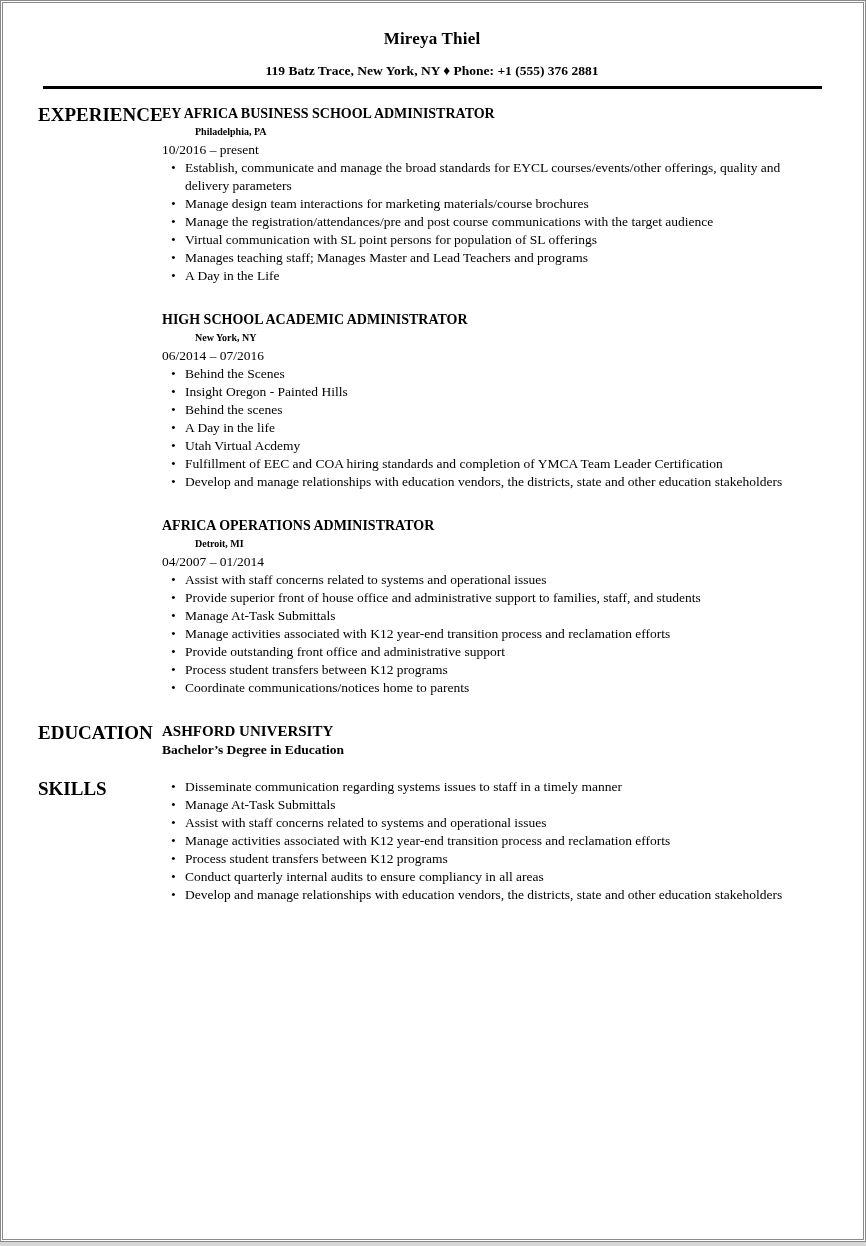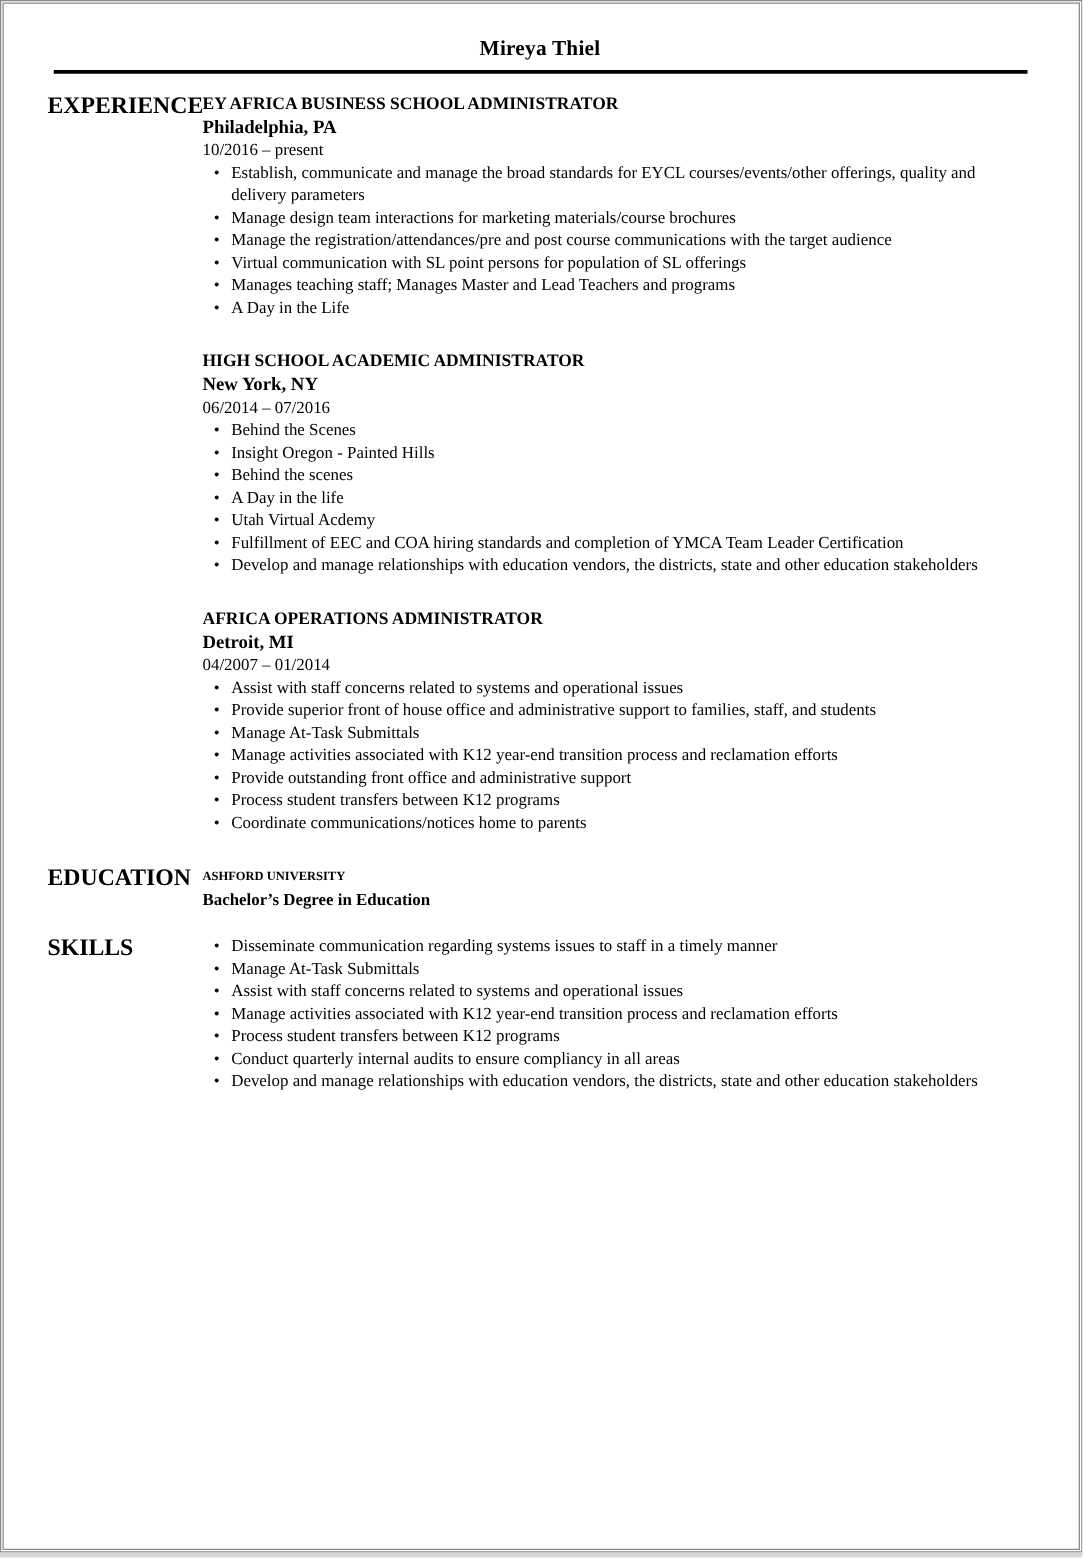--- a/index.html
+++ b/index.html
@@ -60,23 +60,24 @@
   .content-experience { margin-bottom: 25px; }
   .content-education { margin-bottom: 19px; }
   
   .job + .job { margin-top: 25px; }
   .job-title {
     font-size: 14px;
     font-weight: bold;
     line-height: 19px;
   }
   .job-location {
-    font-size: 15px;
+    font-size: 10px;
     font-weight: bold;
     line-height: 18px;
+    margin-left: 33px;
   }
   .job-dates {
     font-size: 13.5px;
     line-height: 18px;
   }
   
   ul.bullets { list-style: none; }
   ul.bullets li {
     position: relative;
     padding-left: 23px;
@@ -84,21 +85,21 @@
   }
   ul.bullets li::before {
     content: "\2022";
     position: absolute;
     left: 9px;
     top: 0;
     font-size: 13.5px;
   }
   
   .edu-school {
-    font-size: 10px;
+    font-size: 15px;
     font-weight: bold;
     line-height: 19px;
   }
   .edu-degree {
     font-size: 13.5px;
     font-weight: bold;
     line-height: 18px;
   }
   
   .bottom-strip {
@@ -109,20 +110,21 @@
   }
 </style>
 </head>
 <body>
 
 <div class="viewport">
   <div class="page">
 
     <header class="doc-header">
       <h1 class="doc-name">Mireya Thiel</h1>
+      <div class="doc-contact">119 Batz Trace, New York, NY ♦ Phone: +1 (555) 376 2881</div>
       <div class="header-rule"></div>
     </header>
 
     <main class="resume-body">
 
       <div class="section-label">EXPERIENCE</div>
       <div class="section-content content-experience">
 
         <section class="job">
           <h2 class="job-title">EY AFRICA BUSINESS SCHOOL ADMINISTRATOR</h2>

